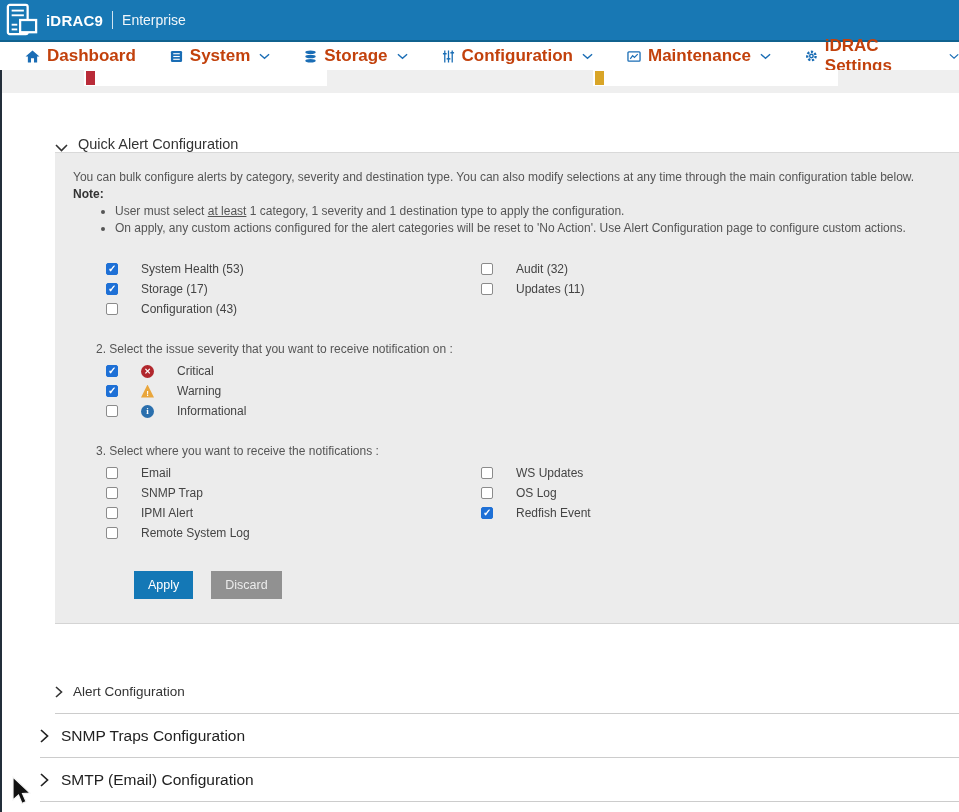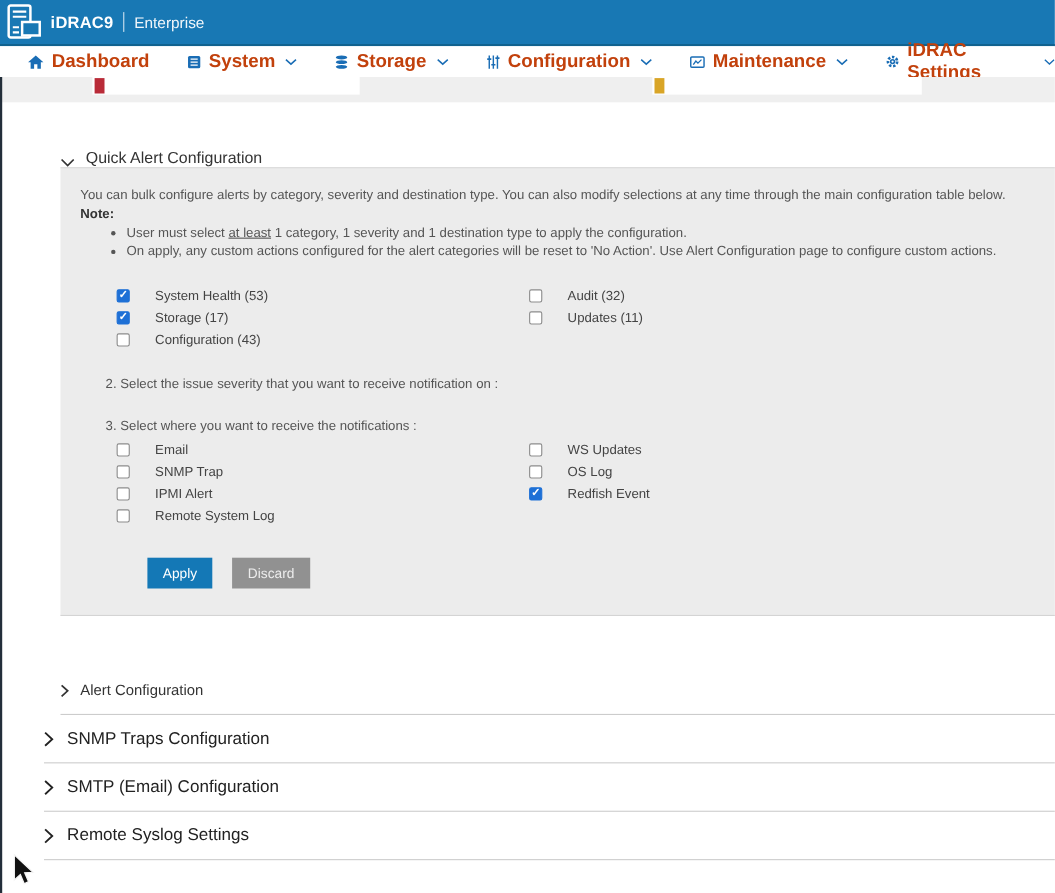--- a/index.html
+++ b/index.html
@@ -232,20 +232,39 @@
         <div class="opt">
           <span class="cb"></span>
           <span class="opt-label">Updates (11)</span>
         </div>
       </div>
     </div>
   </div>
 
   <div class="step">
     <div class="step-label">2. Select the issue severity that you want to receive notification on :</div>
+    <div class="opt-cols">
+      <div>
+        <div class="opt">
+          <span class="cb checked"></span>
+          <span class="sev critical"></span>
+          <span class="opt-label">Critical</span>
+        </div>
+        <div class="opt">
+          <span class="cb checked"></span>
+          <span class="sev warning"></span>
+          <span class="opt-label">Warning</span>
+        </div>
+        <div class="opt">
+          <span class="cb"></span>
+          <span class="sev info"></span>
+          <span class="opt-label">Informational</span>
+        </div>
+      </div>
+    </div>
   </div>
 
   <div class="step">
     <div class="step-label">3. Select where you want to receive the notifications :</div>
     <div class="opt-cols">
       <div class="opt-col-left">
         <div class="opt">
           <span class="cb"></span>
           <span class="opt-label">Email</span>
         </div>

